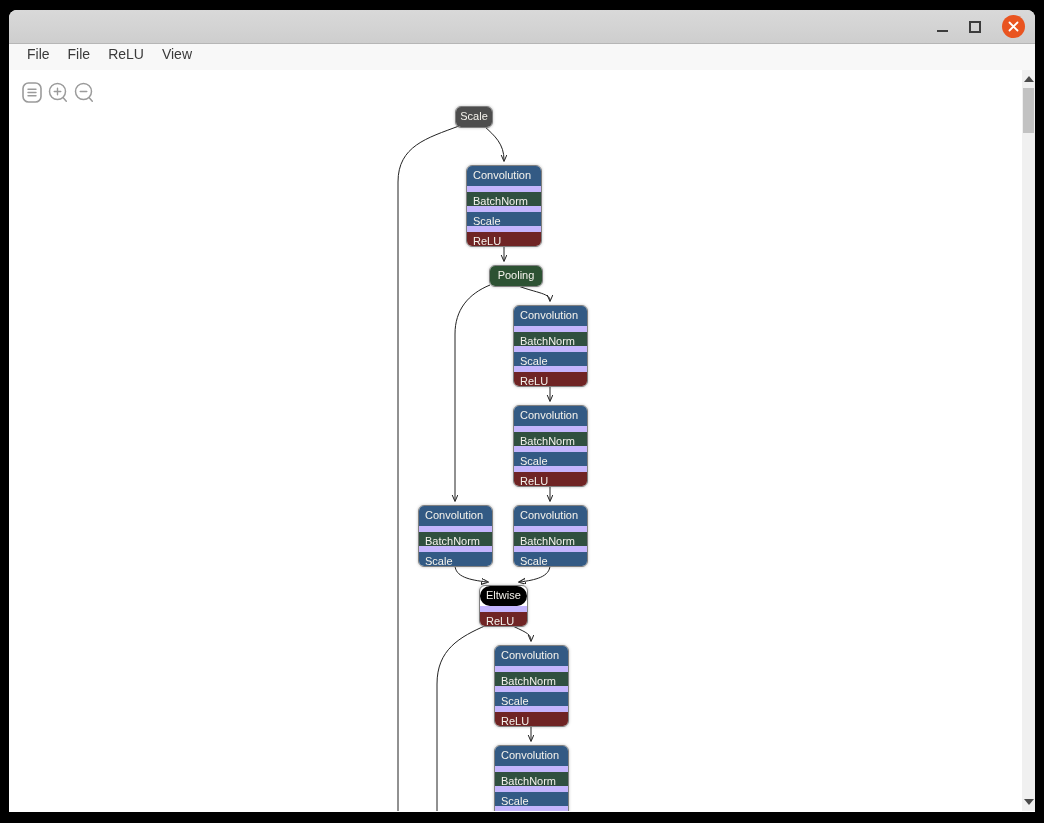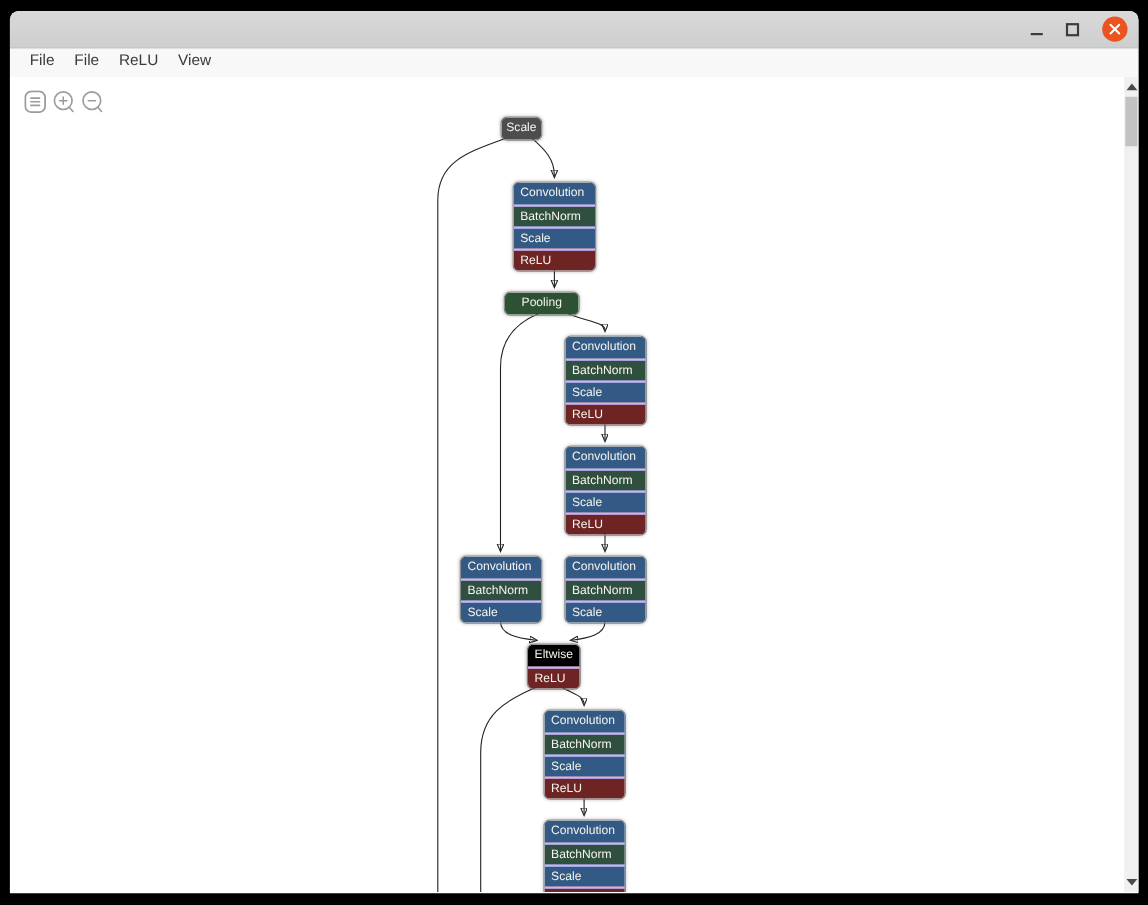--- a/index.html
+++ b/index.html
@@ -35,21 +35,21 @@
   .tool-btn { width: 20px; height: 21px; display: flex; align-items: center; justify-content: center; }
 
   svg.edges { position: absolute; left: 0; top: 0; z-index: 1; }
   svg.edges path { fill: none; stroke: #222; stroke-width: 1; }
 
   .nodes-layer { position: absolute; left: 0; top: 0; width: 100%; height: 100%; z-index: 2; }
   .node { position: absolute; border: 1px solid #808080; border-radius: 6px;
           overflow: hidden; box-shadow: 0 0 3px rgba(0,0,0,0.25); }
   .node-row { height: 20px; line-height: 19px; font-size: 11px; color: #f5f3ec;
               padding-left: 6px; white-space: nowrap; }
-  .node-row + .node-row { border-top: 2px solid #c4b5fd; height: 20px; line-height: 18px; }
+  .node-row + .node-row { border-top: 6px solid #c4b5fd; height: 20px; line-height: 18px; }
   .node.center .node-row { text-align: center; padding-left: 0; }
 
   
   .scrollbar { position: absolute; right: 0; top: 0; bottom: 0; width: 13px;
                background: #f0f0f0; z-index: 6; }
   .sb-up { position: absolute; top: 6px; left: 2px; width: 0; height: 0;
            border-left: 5px solid transparent; border-right: 5px solid transparent;
            border-bottom: 6px solid #4a4a4a; }
   .sb-down { position: absolute; bottom: 6px; left: 2px; width: 0; height: 0;
              border-left: 5px solid transparent; border-right: 5px solid transparent;
@@ -129,21 +129,21 @@
     <div class="nodes-layer" id="nodes-layer">
         <div class="node center" style="left: 446px; top: 36px; width: 38px;">
           <div class="node-row" style="background: rgb(77, 77, 77);">Scale</div>
         </div>
         <div class="node" style="left: 457px; top: 95px; width: 76px;">
           <div class="node-row" style="background: rgb(51, 90, 132);">Convolution</div>
           <div class="node-row" style="background: rgb(48, 80, 63);">BatchNorm</div>
           <div class="node-row" style="background: rgb(51, 90, 132);">Scale</div>
           <div class="node-row" style="background: rgb(111, 36, 36);">ReLU</div>
         </div>
-        <div class="node center" style="left: 449px; top: 195px; width: 69px;">
+        <div class="node center" style="left: 480px; top: 195px; width: 54px;">
           <div class="node-row" style="background: rgb(45, 82, 51);">Pooling</div>
         </div>
         <div class="node" style="left: 504px; top: 235px; width: 75px;">
           <div class="node-row" style="background: rgb(51, 90, 132);">Convolution</div>
           <div class="node-row" style="background: rgb(48, 80, 63);">BatchNorm</div>
           <div class="node-row" style="background: rgb(51, 90, 132);">Scale</div>
           <div class="node-row" style="background: rgb(111, 36, 36);">ReLU</div>
         </div>
         <div class="node" style="left: 504px; top: 335px; width: 75px;">
           <div class="node-row" style="background: rgb(51, 90, 132);">Convolution</div>
@@ -155,21 +155,21 @@
           <div class="node-row" style="background: rgb(51, 90, 132);">Convolution</div>
           <div class="node-row" style="background: rgb(48, 80, 63);">BatchNorm</div>
           <div class="node-row" style="background: rgb(51, 90, 132);">Scale</div>
         </div>
         <div class="node" style="left: 504px; top: 435px; width: 75px;">
           <div class="node-row" style="background: rgb(51, 90, 132);">Convolution</div>
           <div class="node-row" style="background: rgb(48, 80, 63);">BatchNorm</div>
           <div class="node-row" style="background: rgb(51, 90, 132);">Scale</div>
         </div>
         <div class="node" style="left: 470px; top: 515px; width: 49px;">
-          <div class="node-row" style="background: rgb(0, 0, 0);">Eltwise</div>
+          <div class="node-row" style="background: rgb(0, 0, 0); border-radius: 10px;">Eltwise</div>
           <div class="node-row" style="background: rgb(111, 36, 36);">ReLU</div>
         </div>
         <div class="node" style="left: 485px; top: 575px; width: 75px;">
           <div class="node-row" style="background: rgb(51, 90, 132);">Convolution</div>
           <div class="node-row" style="background: rgb(48, 80, 63);">BatchNorm</div>
           <div class="node-row" style="background: rgb(51, 90, 132);">Scale</div>
           <div class="node-row" style="background: rgb(111, 36, 36);">ReLU</div>
         </div>
         <div class="node" style="left: 485px; top: 675px; width: 75px;">
           <div class="node-row" style="background: rgb(51, 90, 132);">Convolution</div>

